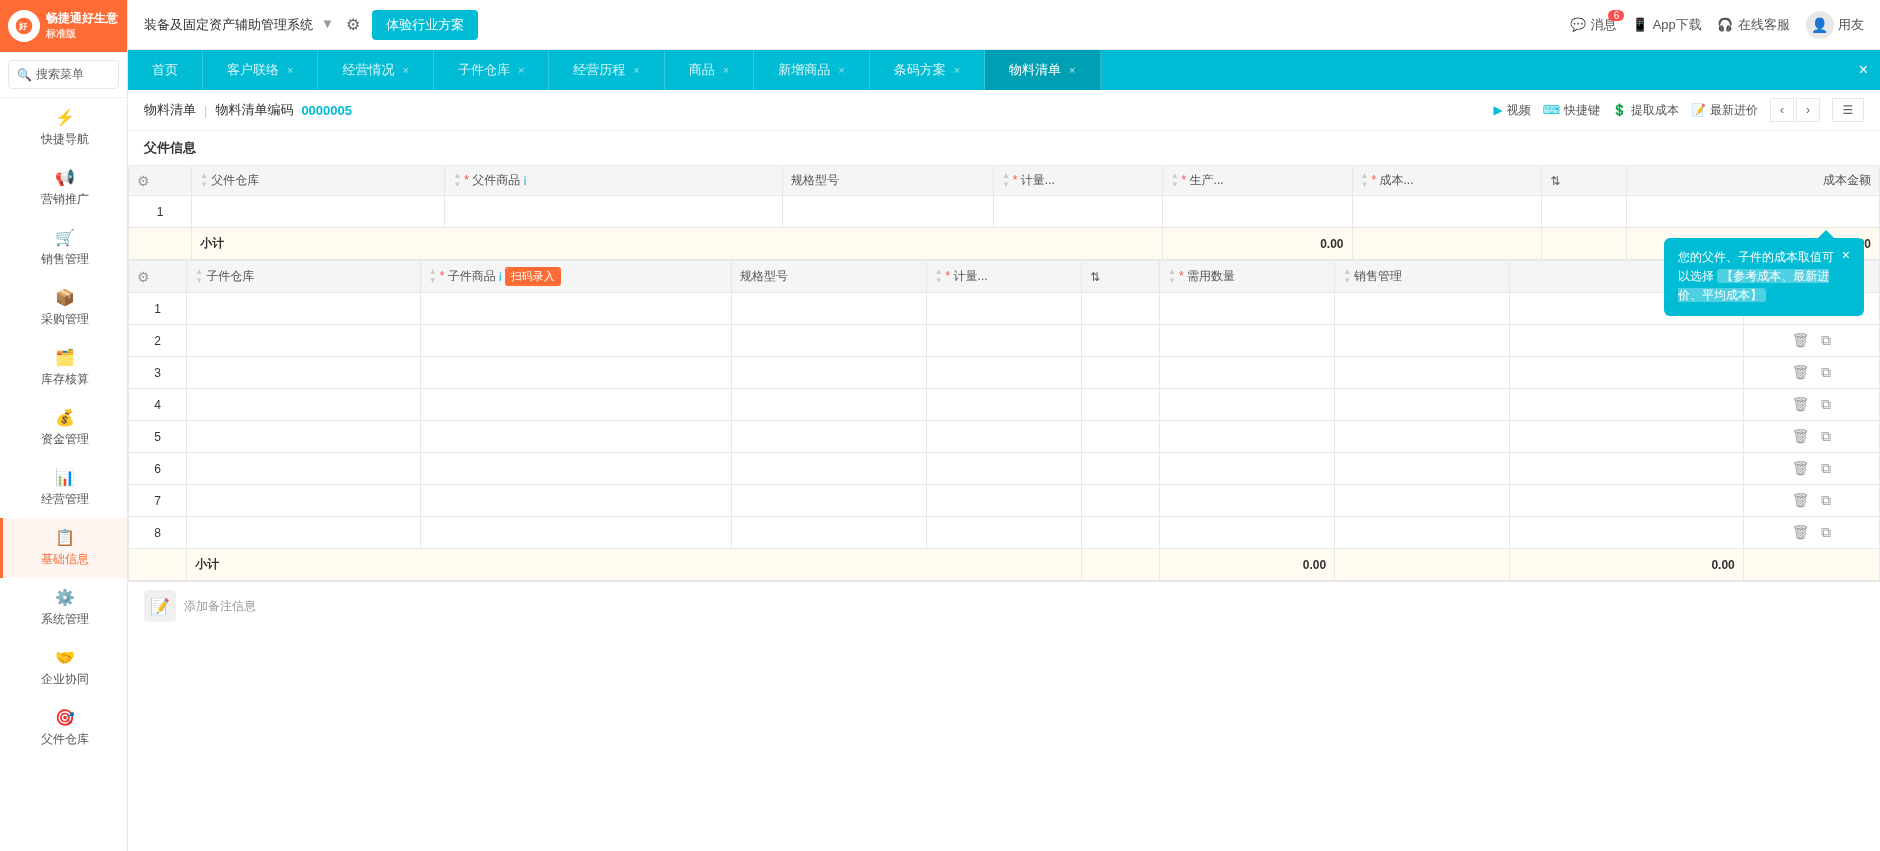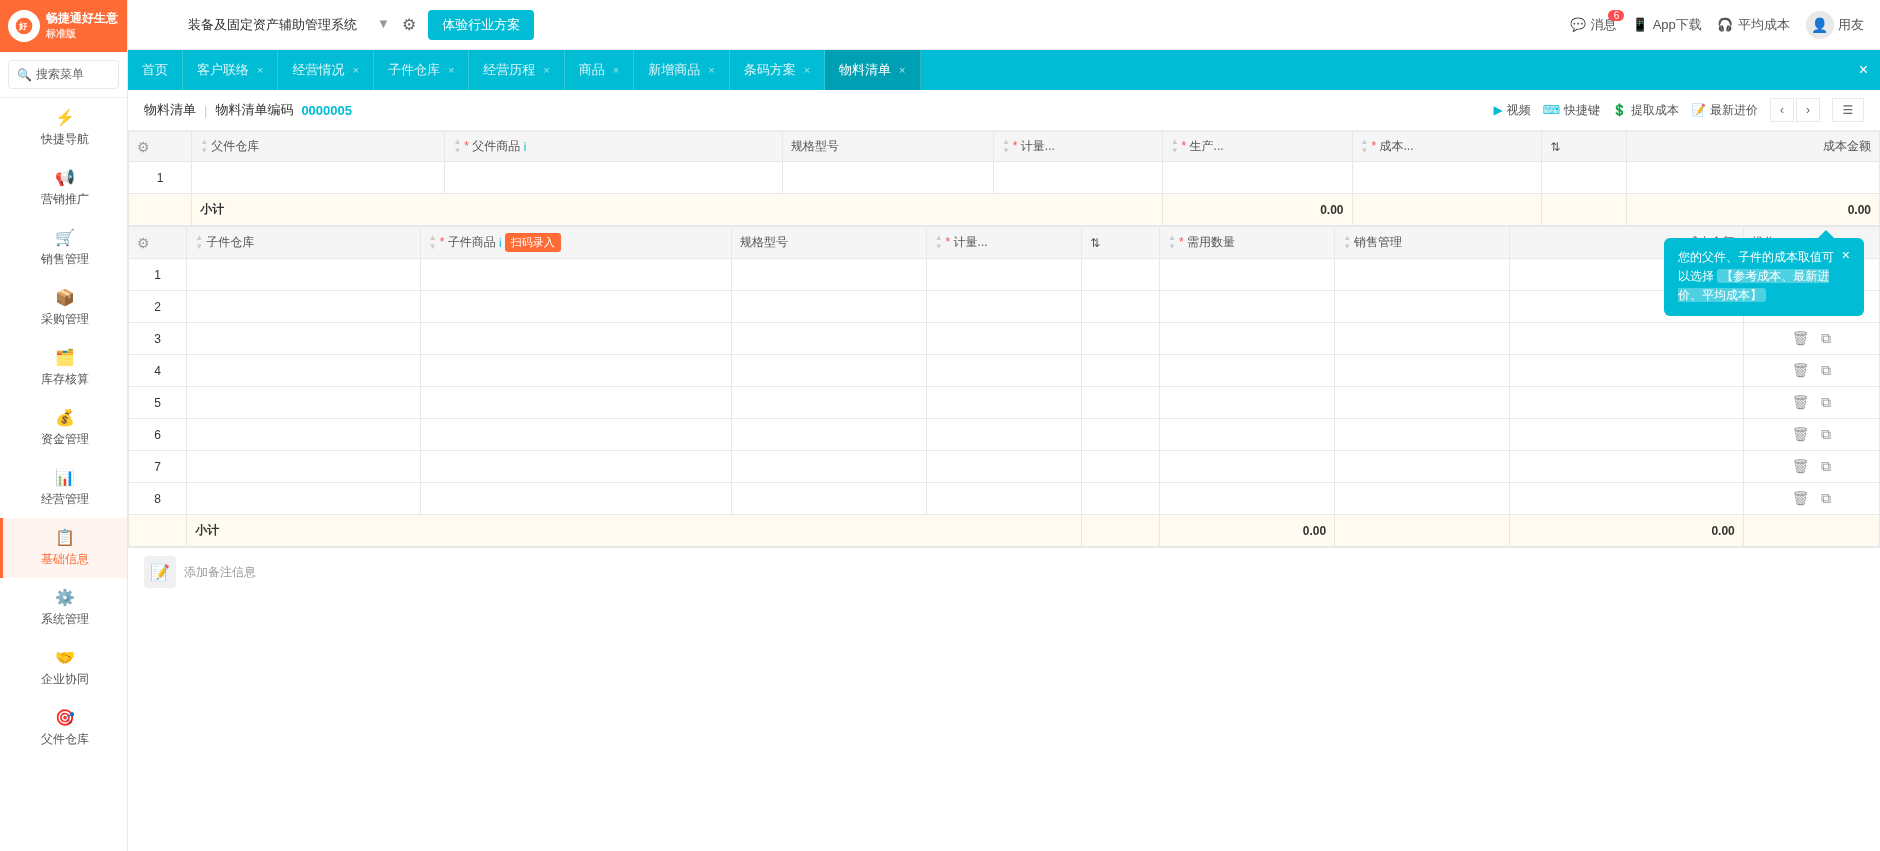--- a/index.html
+++ b/index.html
@@ -88,22 +88,21 @@
       padding: 0 16px;
       height: 50px;
       gap: 12px;
       flex-shrink: 0;
     }
     .topbar-system {
       font-size: 13px;
       color: #333;
       display: flex;
       align-items: flex-start;
-      gap: 20px;
-      margin-left: 44px;
+      gap: 8px;
     }
     .topbar-gear {
       color: #666;
       cursor: pointer;
       font-size: 16px;
     }
     .topbar-trial-btn {
       background: #00bcd4;
       color: #fff;
       border: none;
@@ -153,21 +152,21 @@
     
     .nav-tabs {
       background: #00bcd4;
       display: flex;
       align-items: center;
       height: 40px;
       flex-shrink: 0;
       overflow-x: auto;
     }
     .nav-tab {
-      padding: 0 14px;
+      padding: 0 24px;
       height: 40px;
       display: flex;
       align-items: center;
       color: rgba(255,255,255,0.85);
       cursor: pointer;
       white-space: nowrap;
       font-size: 13px;
       gap: 6px;
       border-right: 1px solid rgba(255,255,255,0.2);
     }
@@ -480,21 +479,21 @@
         <span>💬</span>
         <span>消息</span>
         <span class="badge">6</span>
       </div>
       <div class="topbar-right-item">
         <span>📱</span>
         <span>App下载</span>
       </div>
       <div class="topbar-right-item">
         <span>🎧</span>
-        <span>平均成本</span>
+        <span>在线客服</span>
       </div>
       <div class="topbar-right-item">
         <div class="avatar">👤</div>
         <span>用友</span>
       </div>
     </div>
   </div>
 
   <div class="nav-tabs">
     <div class="nav-tab">
@@ -567,20 +566,21 @@
       </div>
     </div>
 
     <div class="tooltip-box">
       <span class="tooltip-close">×</span>
       <span>您的父件、子件的成本取值可</span>
       <span>以选择</span>
       <span class="tooltip-highlight">【参考成本、最新进价、平均成本】</span>
     </div>
 
+    <div class="section-title">父件信息</div>
     <table class="data-table">
       <thead>
         <tr>
           <th class="col-settings">
             <span class="settings-icon">⚙</span>
           </th>
           <th class="col-warehouse">
             <div class="th-content">
               <div class="sort-arrows">
                   <span>▲</span>

